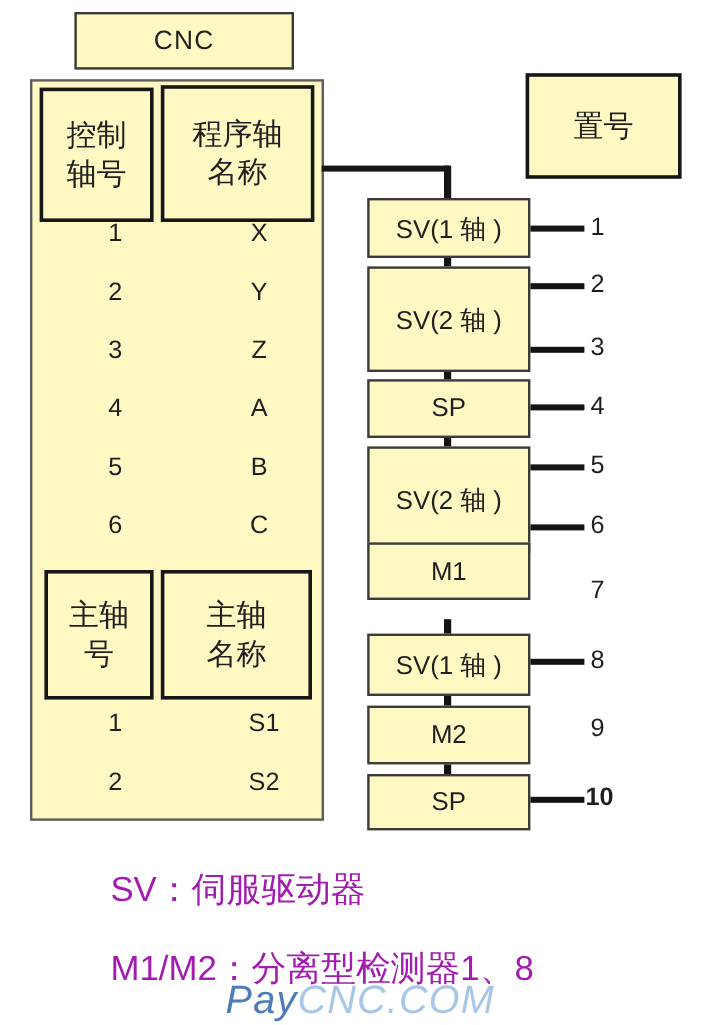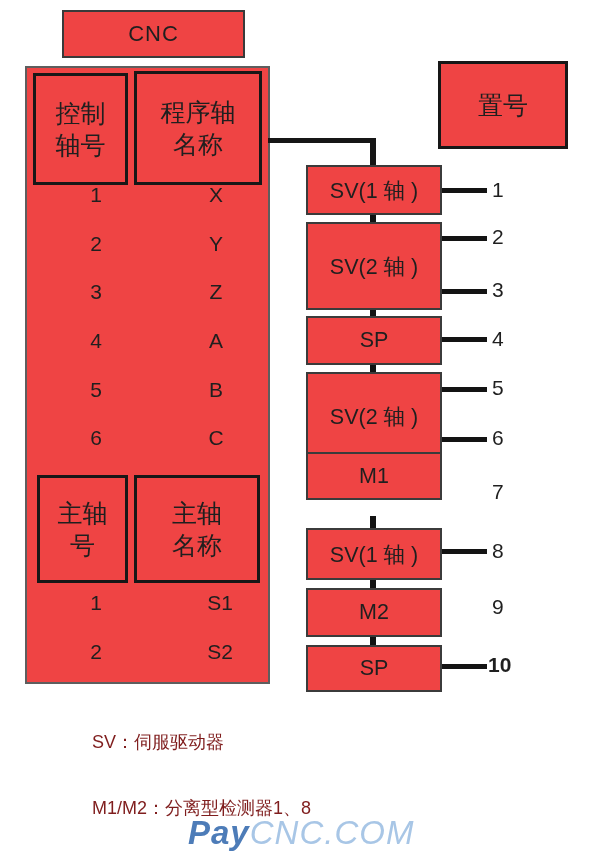--- a/index.html
+++ b/index.html
@@ -1,39 +1,39 @@
 <!DOCTYPE html>
 <html><head>
 <meta charset="utf-8">
 <style>
   html,body{margin:0;padding:0;background:#ffffff;}
   .stage{
     position:relative;width:600px;height:854px;background:#ffffff;overflow:hidden;
     font-family:"Liberation Sans","DejaVu Sans",sans-serif;color:#1f1f1f;
   }
   .box{
-    position:absolute;background:#ef4444;box-sizing:border-box;
+    position:absolute;background:#fef9c3;box-sizing:border-box;
     display:flex;flex-direction:column;align-items:center;justify-content:center;
     text-align:center;
   }
   .cnc-box{border:2.5px solid #3a3a3a;font-size:22px;letter-spacing:1px;}
   .frame{border:2.5px solid #5e5e5e;}
   .header-box{border:3px solid #171717;font-size:25px;line-height:1.3;}
   .chain-box{border:2.5px solid #3b3b3b;font-size:21.5px;flex-direction:row;z-index:2;}
   .cell{position:absolute;width:60px;height:30px;font-size:21px;line-height:30px;text-align:center;}
   .snum{position:absolute;width:54px;height:30px;font-size:21px;line-height:30px;text-align:left;}
   .hbar{position:absolute;background:#161616;}
   .tick{position:absolute;left:440px;width:47px;height:4.5px;background:#131313;}
   .stub{position:absolute;left:370px;width:6px;background:#131313;z-index:1;}
-  .legend{position:absolute;left:92px;font-size:18px;line-height:33px;color:#7f1d1d;z-index:5;}
+  .legend{position:absolute;left:92px;font-size:29px;line-height:33px;color:#a21caf;z-index:5;}
   .watermark{
     position:absolute;left:188px;top:814px;font-size:33px;font-style:italic;
     letter-spacing:1px;z-index:4;white-space:nowrap;
   }
-  .wm-bold{font-weight:bold;}
+  .wm-bold{font-weight:normal;}
 </style>
 </head>
 <body>
 
 <div class="stage">
 
   <div class="box cnc-box" style="left:62px;top:10px;width:183px;height:48px;">
     <span>CNC</span>
   </div>
 

